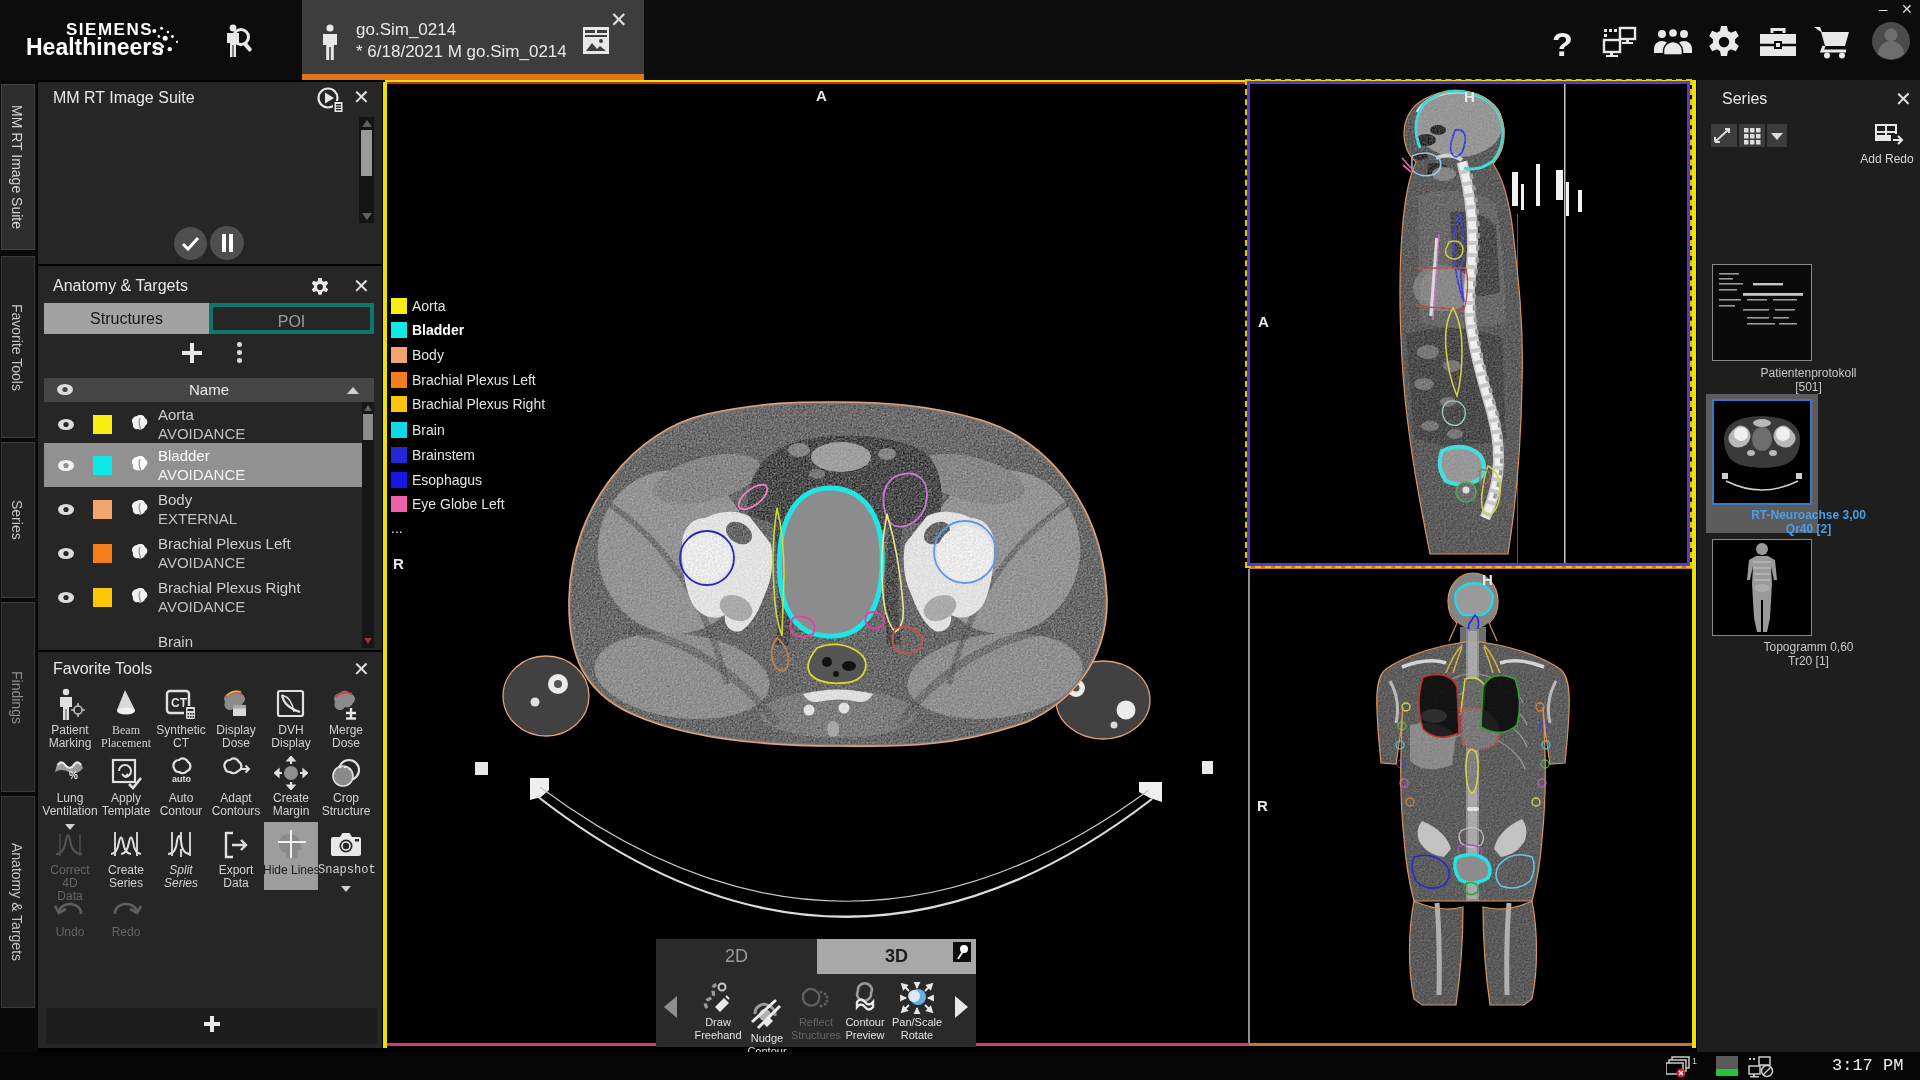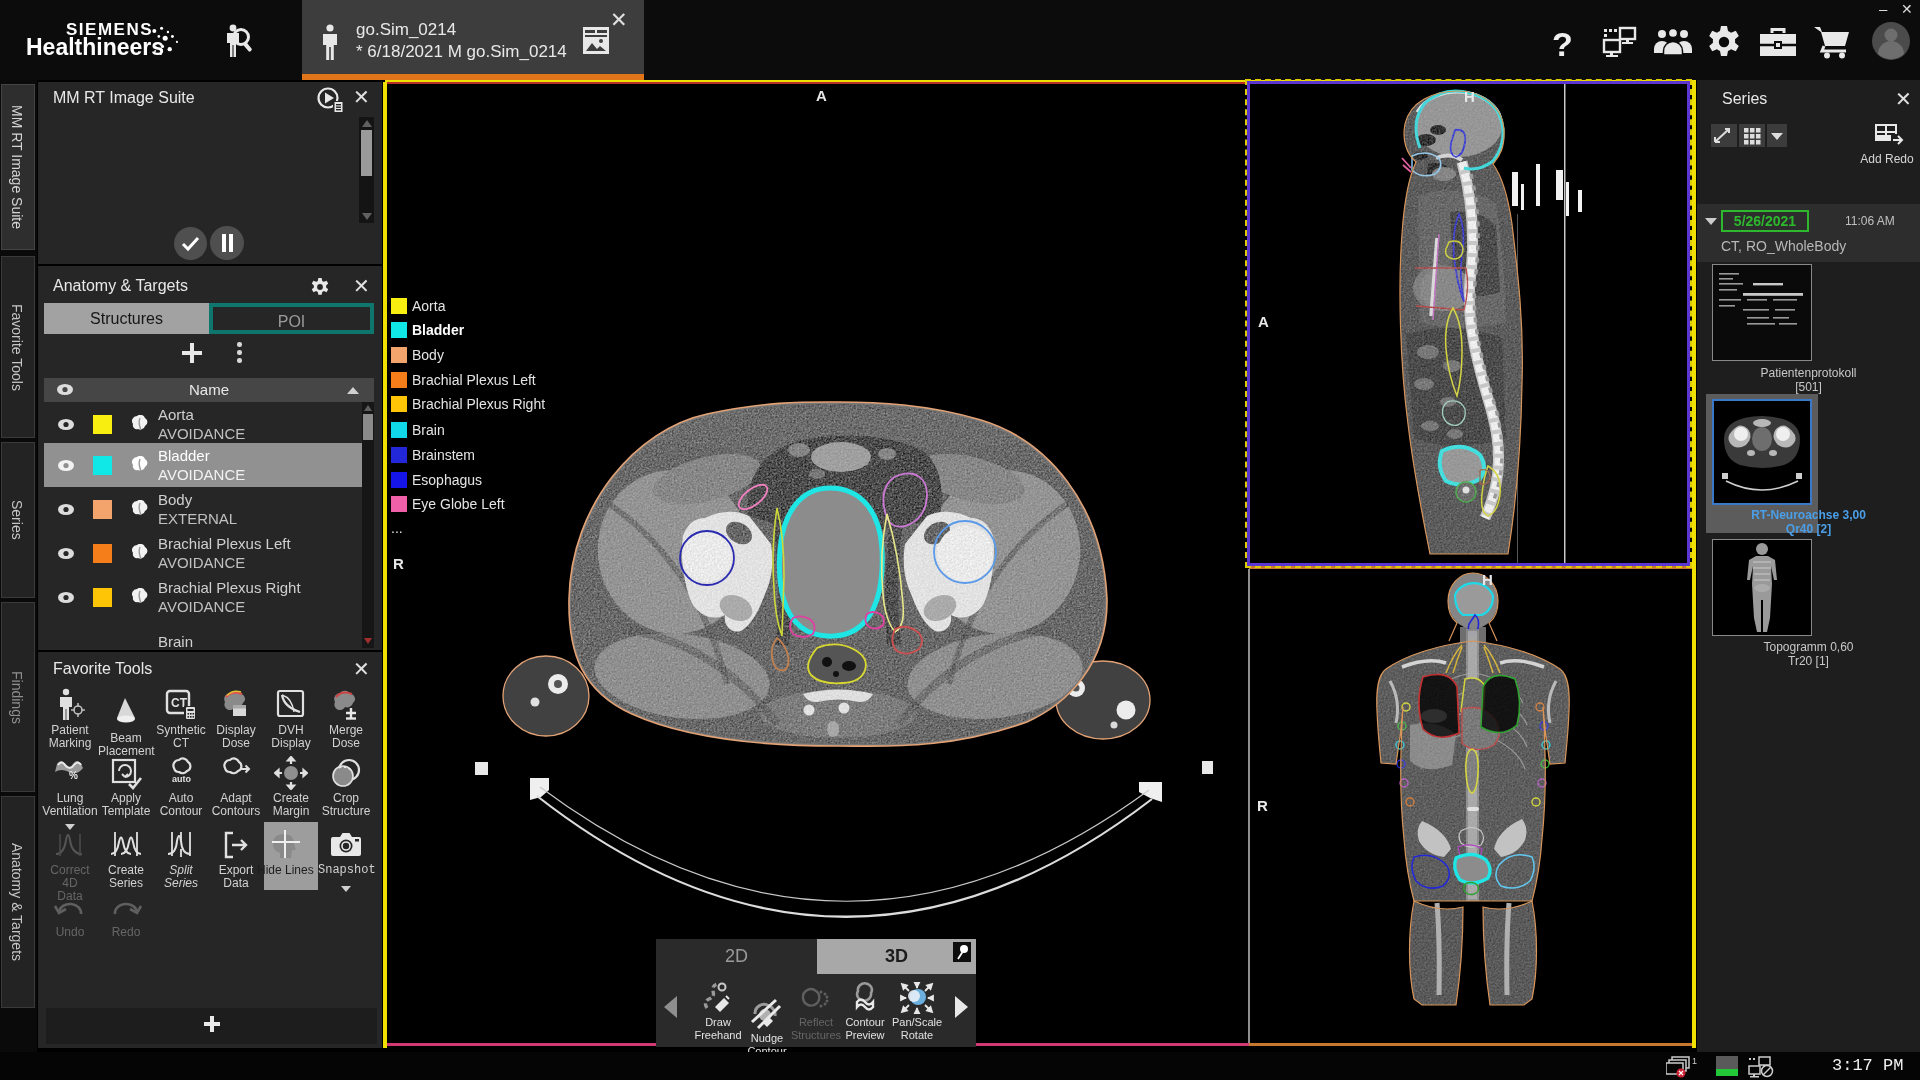--- a/index.html
+++ b/index.html
@@ -281,21 +281,21 @@
   <div class="tool" style="left:4px;top:36px;"><svg width="34" height="34" viewBox="0 0 34 34">
           <g fill="#e0e0e0">
             <circle cx="13" cy="4" r="3.2"></circle>
             <path d="M7 9 h12 v10 h-3 v13 h-2.6 v-11 h-0.8 v11 H10 V19 H7 z"></path>
           </g>
           <g stroke="#bbb" stroke-width="1.6" fill="none">
             <circle cx="25" cy="22" r="4"></circle>
             <path d="M25 15 v4 M25 25 v4 M18 22 h4 M28 22 h4"></path>
           </g>
         </svg>Patient<br>Marking</div>
-  <div class="tool" style="left:60px;top:44px;"><svg width="34" height="34" viewBox="0 0 34 34">
+  <div class="tool" style="left:60px;top:36px;font-family:Liberation Serif, serif;"><svg width="34" height="34" viewBox="0 0 34 34">
           <path d="M16 2 L26 22 a9 3.5 0 0 1 -18 0 z" fill="#d8d8d8"></path>
           <ellipse cx="17" cy="23" rx="9" ry="3.5" fill="#efefef"></ellipse>
         </svg>Beam<br>Placement</div>
   <div class="tool" style="left:115px;top:36px;"><svg width="34" height="34" viewBox="0 0 34 34">
           <rect x="3" y="3" width="22" height="22" rx="3" fill="none" stroke="#e0e0e0" stroke-width="2.4"></rect>
           <text x="7" y="19" fill="#e0e0e0" font-size="12" font-weight="bold" font-family="Liberation Sans">CT</text>
           <rect x="20" y="18" width="11" height="13" fill="#262626"></rect>
           <rect x="22" y="19" width="9" height="12" rx="1" fill="#e0e0e0"></rect>
           <rect x="23.5" y="21" width="6" height="2" fill="#262626"></rect>
           <g fill="#262626">
@@ -374,21 +374,21 @@
         </svg>Create<br>Series</div>
   <div class="tool" style="left:115px;top:176px;font-style:italic;"><svg width="34" height="34" viewBox="0 0 34 34">
           <path d="M4 26 q8 0 9 -13 q2 -10 4 0 q1 13 9 13" stroke="#e0e0e0" stroke-width="2" fill="none"></path>
           <path d="M8 4 v24 M26 4 v24" stroke="#e0e0e0" stroke-width="1.8"></path>
           <path d="M17 4 v9 M17 21 v8" stroke="#e0e0e0" stroke-width="1.8"></path>
         </svg>Split Series</div>
   <div class="tool" style="left:170px;top:176px;"><svg width="34" height="34" viewBox="0 0 34 34">
           <path d="M14 5 h-7 v24 h7" stroke="#e0e0e0" stroke-width="2.4" fill="none"></path>
           <path d="M13 17 h14 m-5 -5 l5 5 -5 5" stroke="#e0e0e0" stroke-width="2.4" fill="none"></path>
         </svg>Export<br>Data</div>
-  <div class="tool" style="left:219px;top:176px;color:#1d1d1d;white-space:nowrap;"><svg width="34" height="34" viewBox="0 0 34 34">
+  <div class="tool" style="left:225px;top:176px;color:#1d1d1d;white-space:nowrap;"><svg width="34" height="34" viewBox="0 0 34 34">
           <path d="M12 30 v-5 q-7 -2 -7 -9 q0 -10 11 -10 q10 0 10 10 l2 6 h-4 l-1 8 z" fill="#8a8a8a"></path>
           <path d="M17 2 v28 M4 14 h28" stroke="#efefef" stroke-width="2"></path>
         </svg>Hide Lines</div>
   <div class="tool" style="left:280px;top:176px;font-family:Liberation Mono, monospace;"><svg width="34" height="34" viewBox="0 0 34 34">
           <rect x="2" y="9" width="30" height="19" rx="2" fill="#e8e8e8"></rect>
           <path d="M11 9 l2.5 -4 h7 l2.5 4" fill="#e8e8e8"></path>
           <circle cx="17" cy="18" r="6.5" fill="#262626"></circle>
           <circle cx="17" cy="18" r="4" fill="none" stroke="#e8e8e8" stroke-width="1.6"></circle>
           <rect x="26" y="11" width="4" height="2.5" fill="#262626"></rect>
         </svg>Snapshot<div style="margin-top:6px;"><span style="display:inline-block;width:0;height:0;border-left:5px solid transparent;border-right:5px solid transparent;border-top:6px solid #cfcfcf;"></span></div></div>
@@ -823,26 +823,20 @@
     <rect x="2" y="4" width="22" height="17" fill="#e8e8e8"></rect>
     <rect x="4" y="6" width="8" height="5" fill="#1e1e1e"></rect>
         <rect x="14" y="6" width="8" height="5" fill="#1e1e1e"></rect>
     <rect x="4" y="13" width="8" height="2" fill="#1e1e1e"></rect>
         <rect x="14" y="13" width="8" height="2" fill="#1e1e1e"></rect>
     <rect x="18" y="14" width="14" height="13" fill="#1e1e1e"></rect>
     <path d="M20 20 h8 m-3 -4 l4 4 -4 4" stroke="#e8e8e8" stroke-width="2" fill="none"></path>
   </svg>
   <div class="abs" style="left:160px;top:72px;width:60px;color:#d5d5d5;font-size:12px;text-align:center;">Add Redo</div>
 
-  <div class="abs" style="left:0;top:124px;width:223px;height:58px;background:#2d2d2d;">
-    <div class="abs" style="left:8px;top:14px;width:0;height:0;border-left:6px solid transparent;border-right:6px solid transparent;border-top:7px solid #ccc;"></div>
-    <div class="abs" style="left:24px;top:6px;width:88px;height:22px;border:2px solid #2db82d;color:#2db82d;font-size:14px;font-weight:bold;text-align:center;line-height:19px;">5/26/2021</div>
-    <div class="abs" style="left:148px;top:10px;color:#c0c0c0;font-size:12px;">11:06 AM</div>
-    <div class="abs" style="left:24px;top:34px;color:#b8b8b8;font-size:14px;">CT, RO_WholeBody</div>
-  </div>
 
   <div class="abs" style="left:15px;top:184px;width:100px;height:97px;background:#0a0a0a;border:1px solid #888;">
     <svg width="98" height="95" viewBox="0 0 98 95">
       <g fill="#9a9a9a">
         <rect x="6" y="8" width="20" height="1.6"></rect>
             <rect x="6" y="13" width="14" height="1.6"></rect>
         <rect x="6" y="18" width="24" height="1.6"></rect>
             <rect x="40" y="18" width="30" height="2.4" fill="#c8c8c8"></rect>
         <rect x="6" y="24" width="18" height="1.6"></rect>
             <rect x="30" y="28" width="60" height="2.8" fill="#c8c8c8"></rect>

